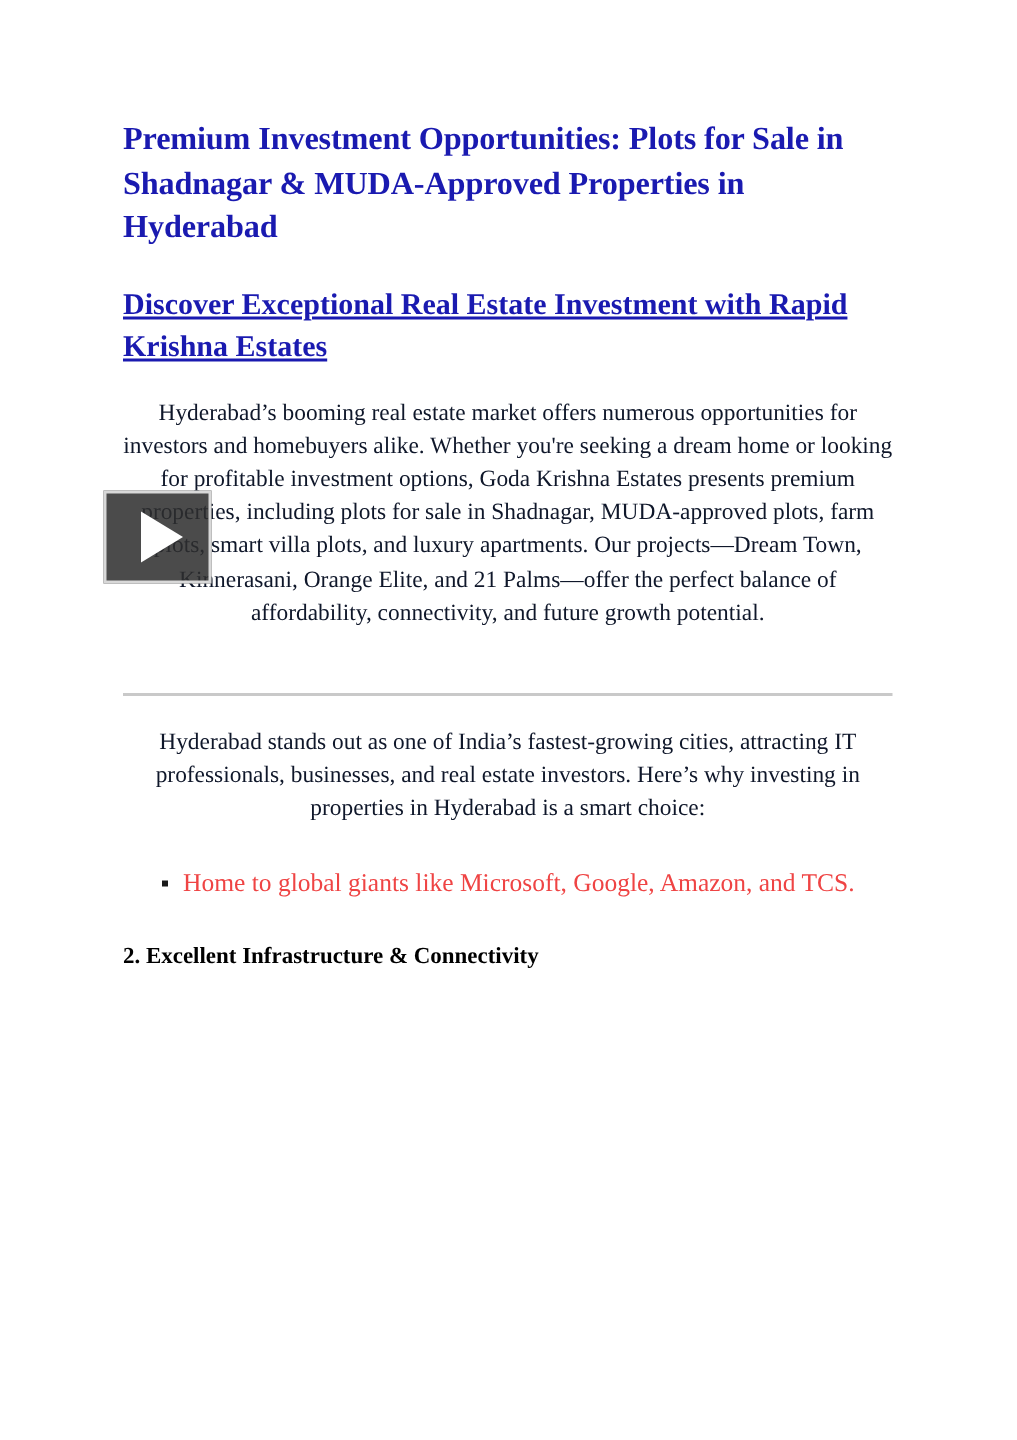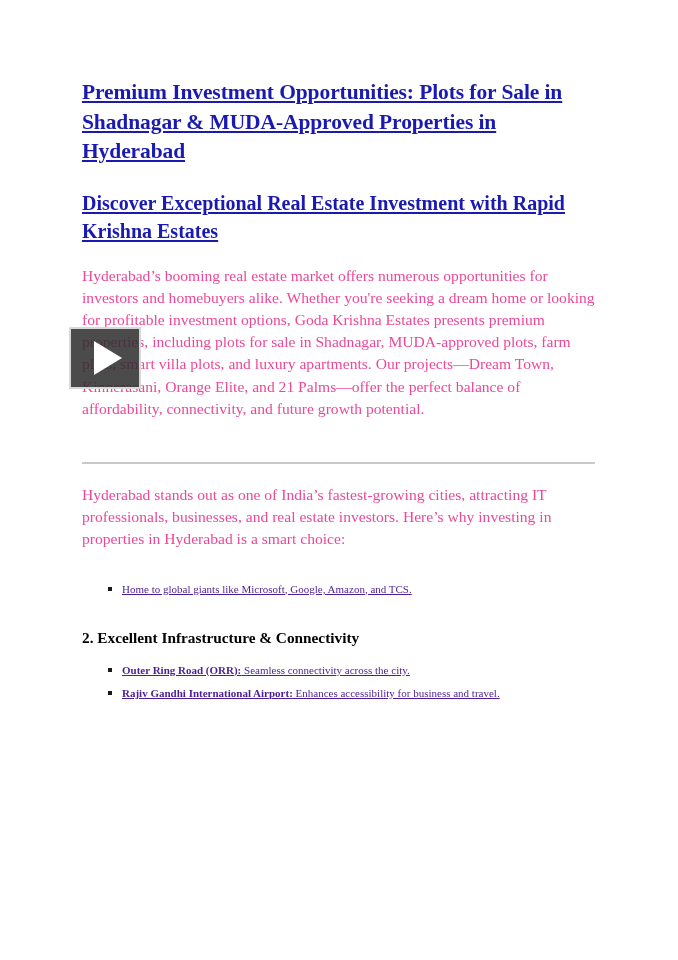--- a/index.html
+++ b/index.html
@@ -21,21 +21,20 @@
     height: 960px;
     box-sizing: border-box;
     padding: 78px 83px 0 82px;
   }
   .doc-h1 {
     margin: 0 0 0 0;
     font-size: 21.5px;
     line-height: 29.5px;
     font-weight: bold;
     color: #1a1ab0;
-    text-decoration: underline;
     text-underline-offset: 2px;
     letter-spacing: -0.1px;
   }
   .doc-h2 {
     margin: 22px 0 0 0;
     font-size: 20px;
     line-height: 28px;
     font-weight: bold;
     color: #1a1ab0;
     text-decoration: underline;
@@ -47,22 +46,22 @@
     line-height: 22px;
     font-weight: bold;
     color: #1a1ab0;
     text-decoration: underline;
     text-underline-offset: 2px;
   }
   .doc-p {
     margin: 0;
     font-size: 15.6px;
     line-height: 22.2px;
-    text-align: left;
-    color: #ec4899;
+    text-align: center;
+    color: #0f172a;
   }
   .intro-wrap {
     position: relative;
     margin-top: 20px;
   }
   .section-sep {
     border: 0;
     border-top: 2px solid #c9c9c9;
     margin: 0;
     width: 513px;
@@ -87,26 +86,25 @@
   .num-head-wrap {
     margin-top: 27px;
   }
   ul.doc-list {
     margin: 11px 0 0 0;
     padding: 0 0 0 26px;
     list-style: none;
   }
   ul.doc-list li {
     position: relative;
-    font-size: 11px;
+    font-size: 17px;
     line-height: 22.2px;
     padding-left: 14px;
     margin: 0 0 1px 0;
-    color: #4c1d95;
-    text-decoration: underline;
+    color: #ef4444;
   }
   ul.doc-list li::before {
     content: "";
     position: absolute;
     left: 0;
     top: 9.5px;
     width: 3.5px;
     height: 3.5px;
     background: #1a1a1a;
   }
@@ -164,23 +162,15 @@
   <div class="num-head-wrap">
     <ul class="doc-list">
       <li>
         <span class="lead"></span><span>Home to global giants like Microsoft, Google, Amazon, and TCS.</span>
       </li>
     </ul>
   </div>
 
   <div class="num-head-wrap">
     <p class="num-head">2. Excellent Infrastructure &amp; Connectivity</p>
-    <ul class="doc-list">
-      <li>
-        <span class="lead">Outer Ring Road (ORR):</span><span> Seamless connectivity across the city.</span>
-      </li>
-      <li>
-        <span class="lead">Rajiv Gandhi International Airport:</span><span> Enhances accessibility for business and travel.</span>
-      </li>
-    </ul>
   </div>
 
 </div>
 
 </body></html>

